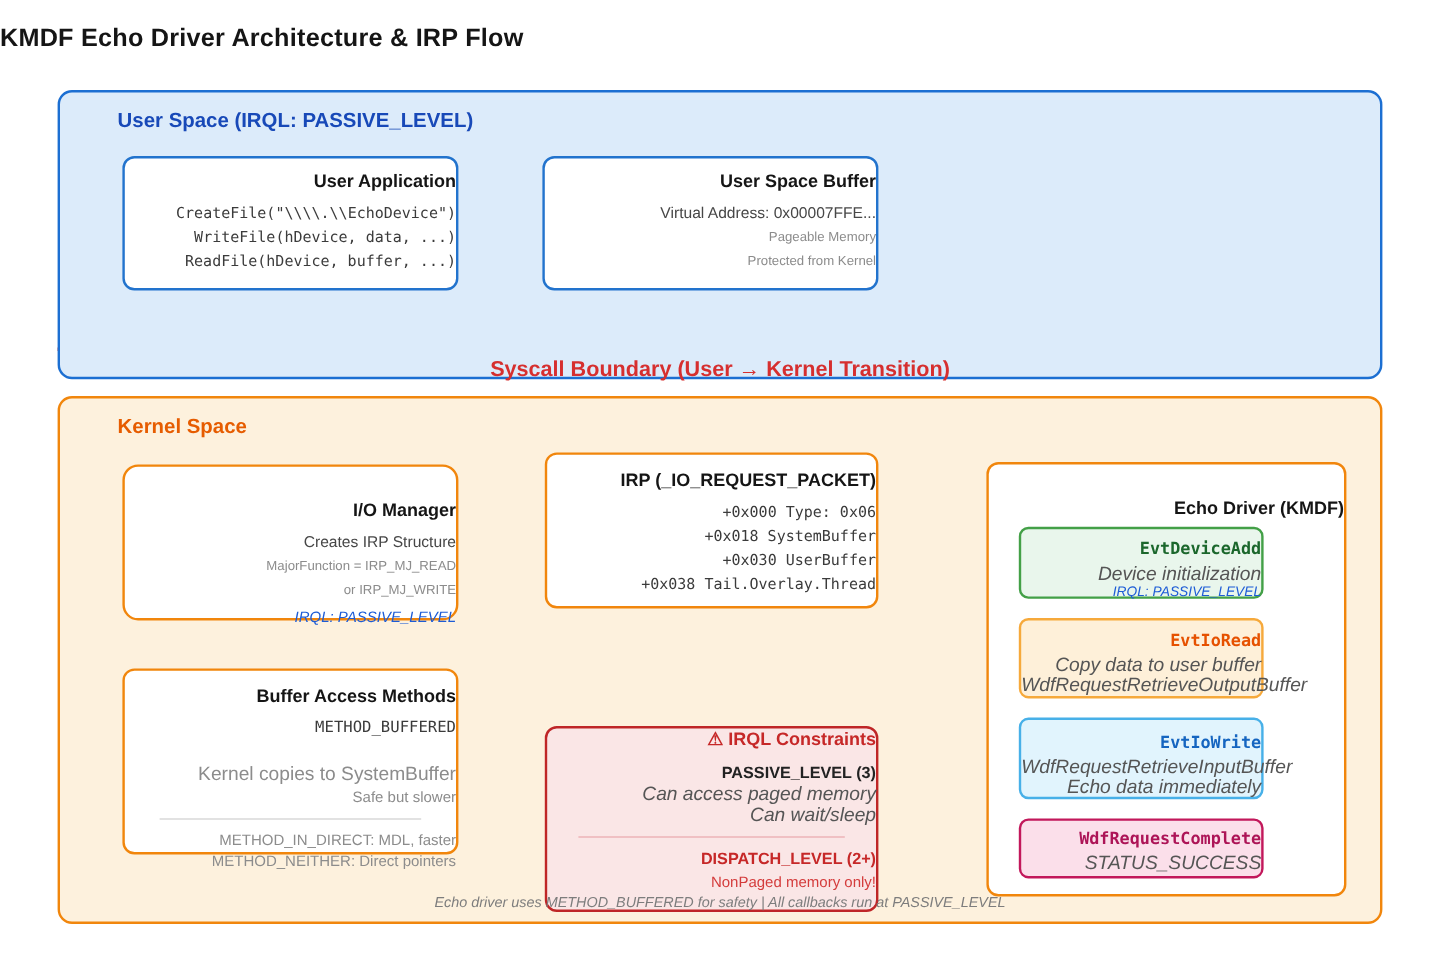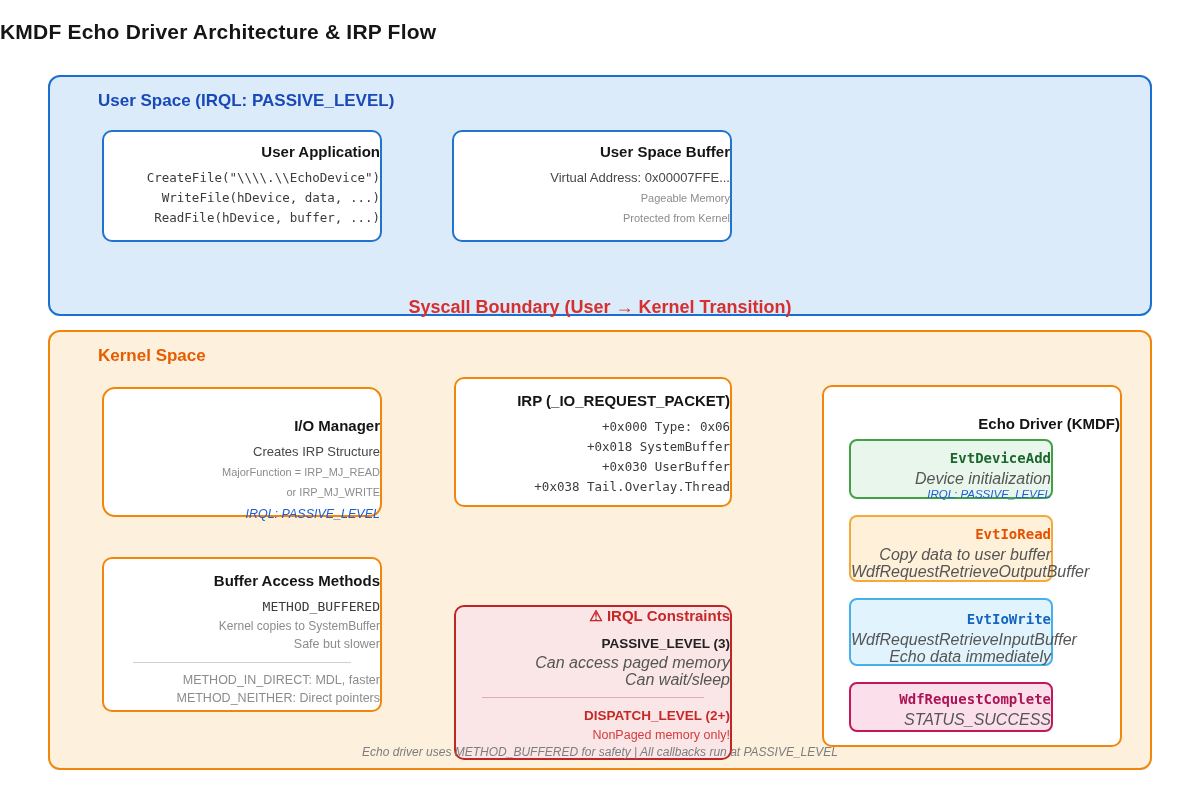--- a/index.html
+++ b/index.html
@@ -162,21 +162,21 @@
 
     <div class="cb cb-pink">
       <div class="cb-title">WdfRequestComplete</div>
       <div class="cb-line">STATUS_SUCCESS</div>
     </div>
   </div>
 
   <div class="card orange bam-box">
     <div class="card-title">Buffer Access Methods</div>
     <div class="mono" style="font-size:13px;">METHOD_BUFFERED</div>
-    <div class="muted" style="font-size:12px; line-height:18px;">Kernel copies to SystemBuffer</div>
+    <div class="muted" style="font-size:16px; line-height:18px;margin-top:20px;">Kernel copies to SystemBuffer</div>
     <div class="muted" style="font-size:12.5px; line-height:18px;">Safe but slower</div>
     <div class="hr"></div>
     <div class="muted" style="font-size:12.5px; line-height:18px;">METHOD_IN_DIRECT: MDL, faster</div>
     <div class="muted" style="font-size:12.5px; line-height:18px;">METHOD_NEITHER: Direct pointers</div>
   </div>
 
   <div class="card irql-box">
     <div class="irql-title"><span>⚠</span> <span>IRQL Constraints</span></div>
     <div class="strong-dark">PASSIVE_LEVEL (3)</div>
     <div class="cb-line">Can access paged memory</div>

